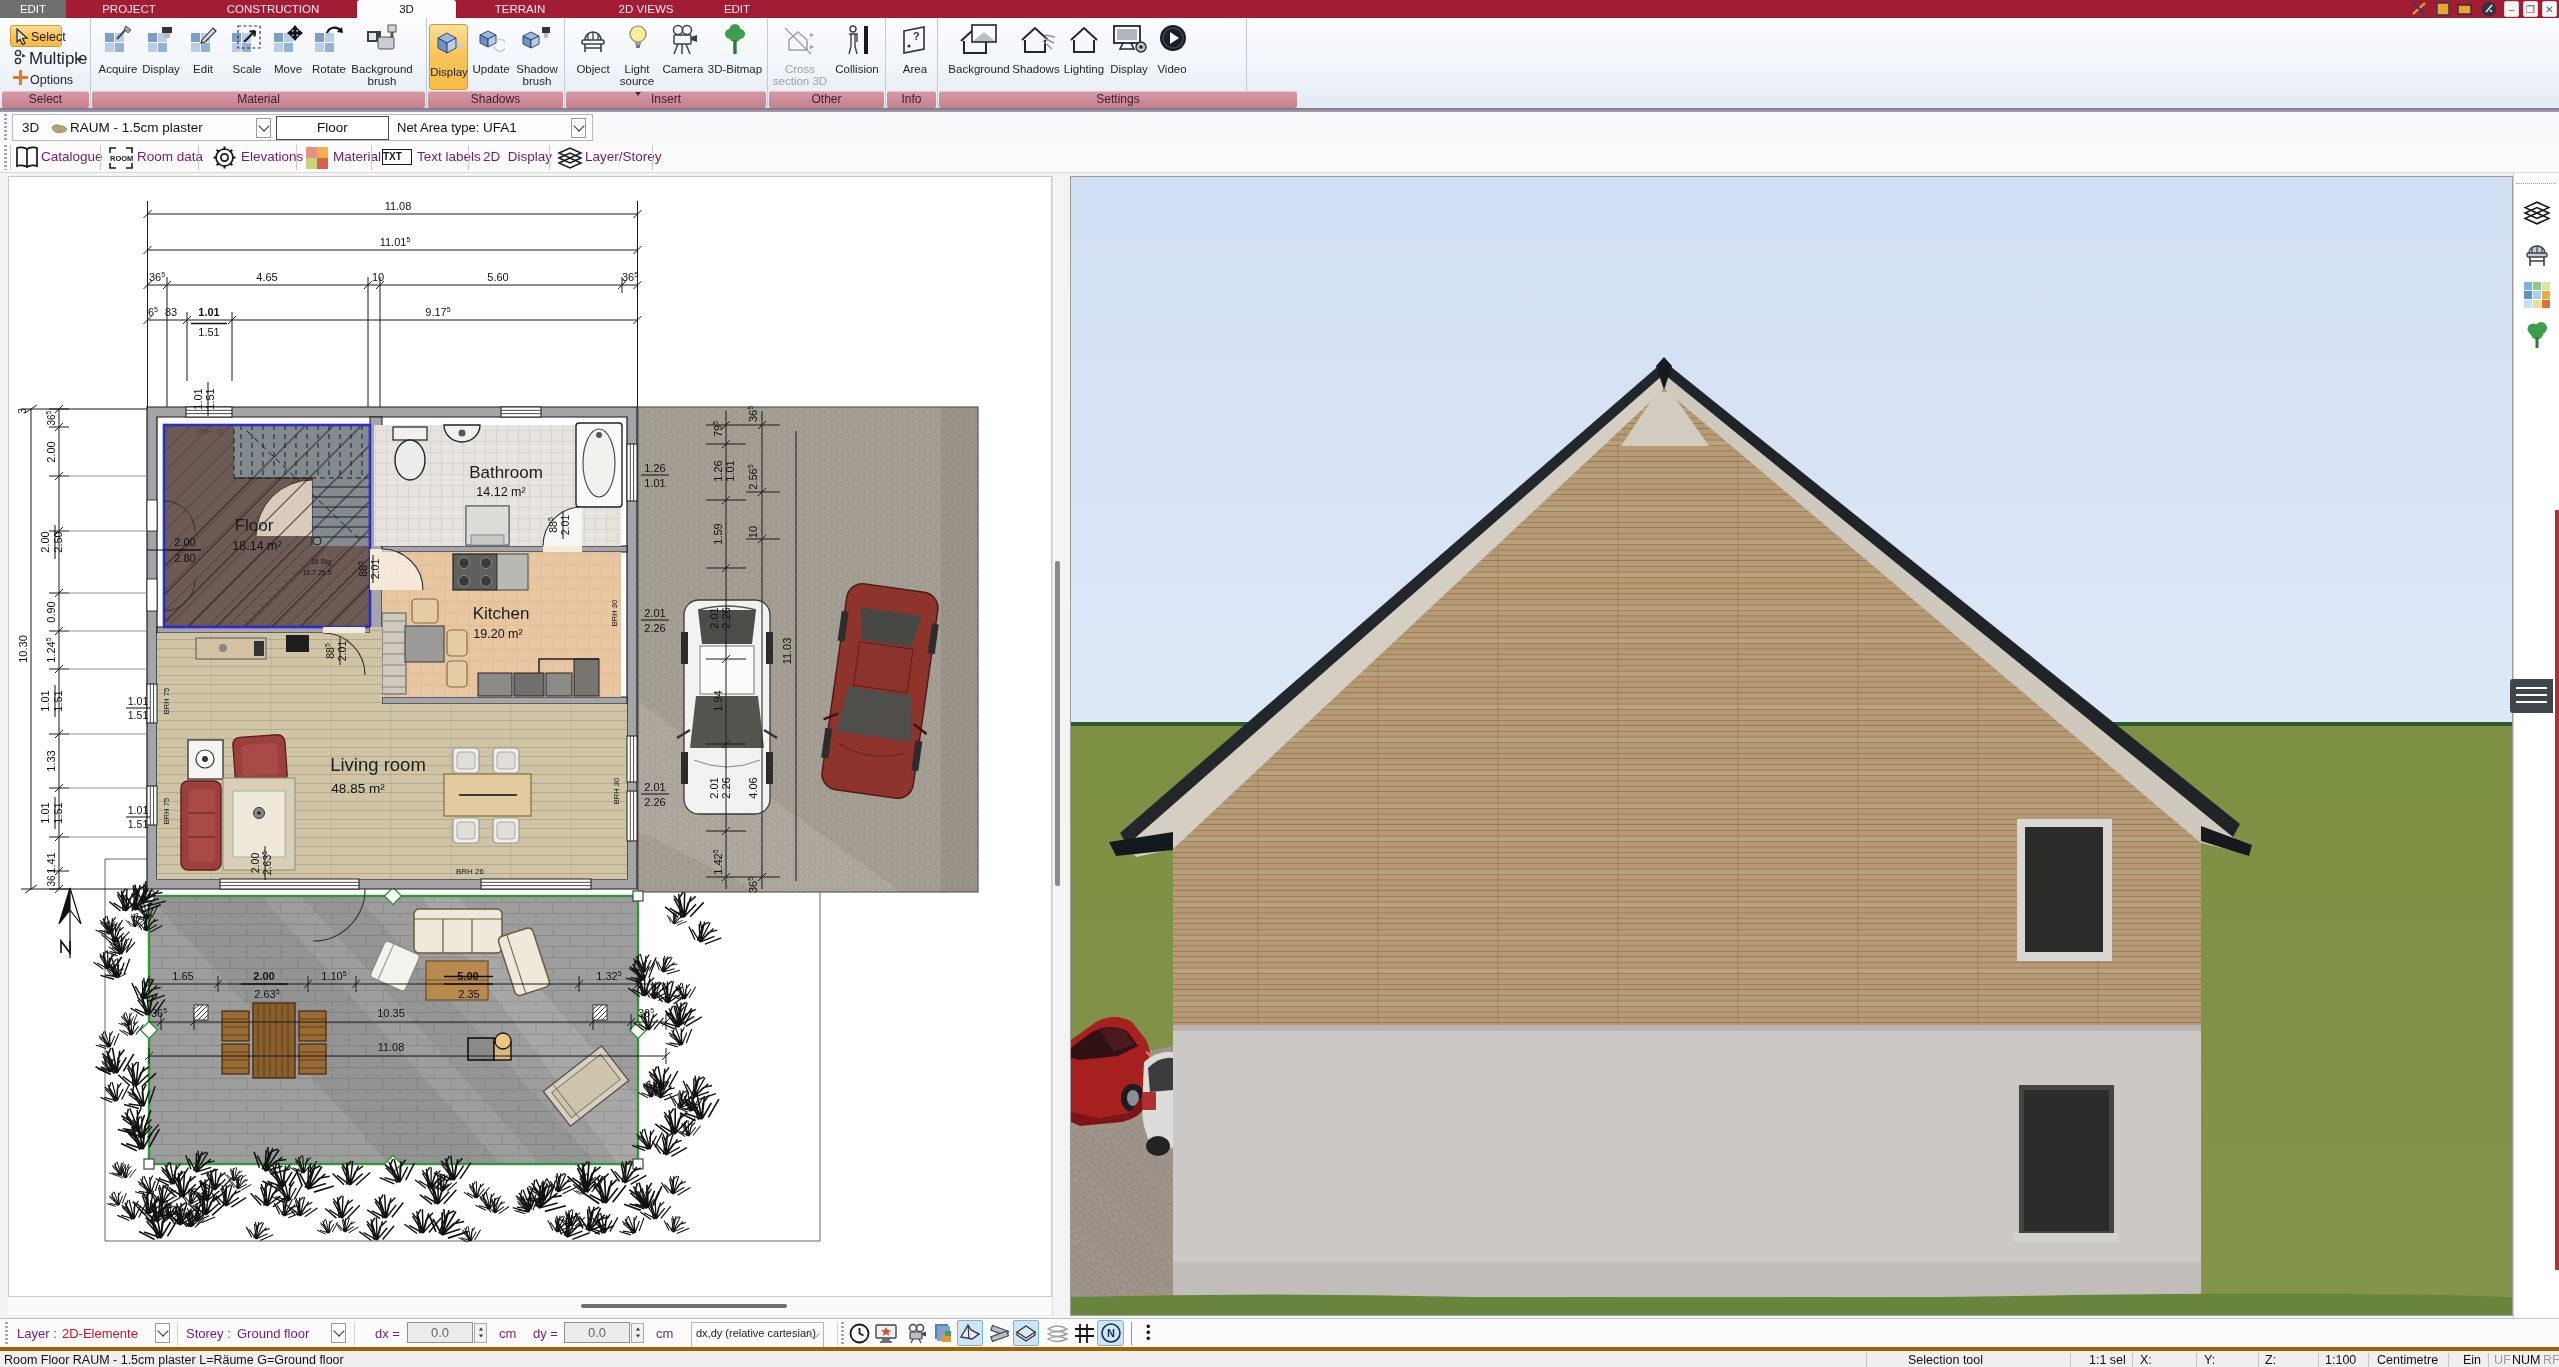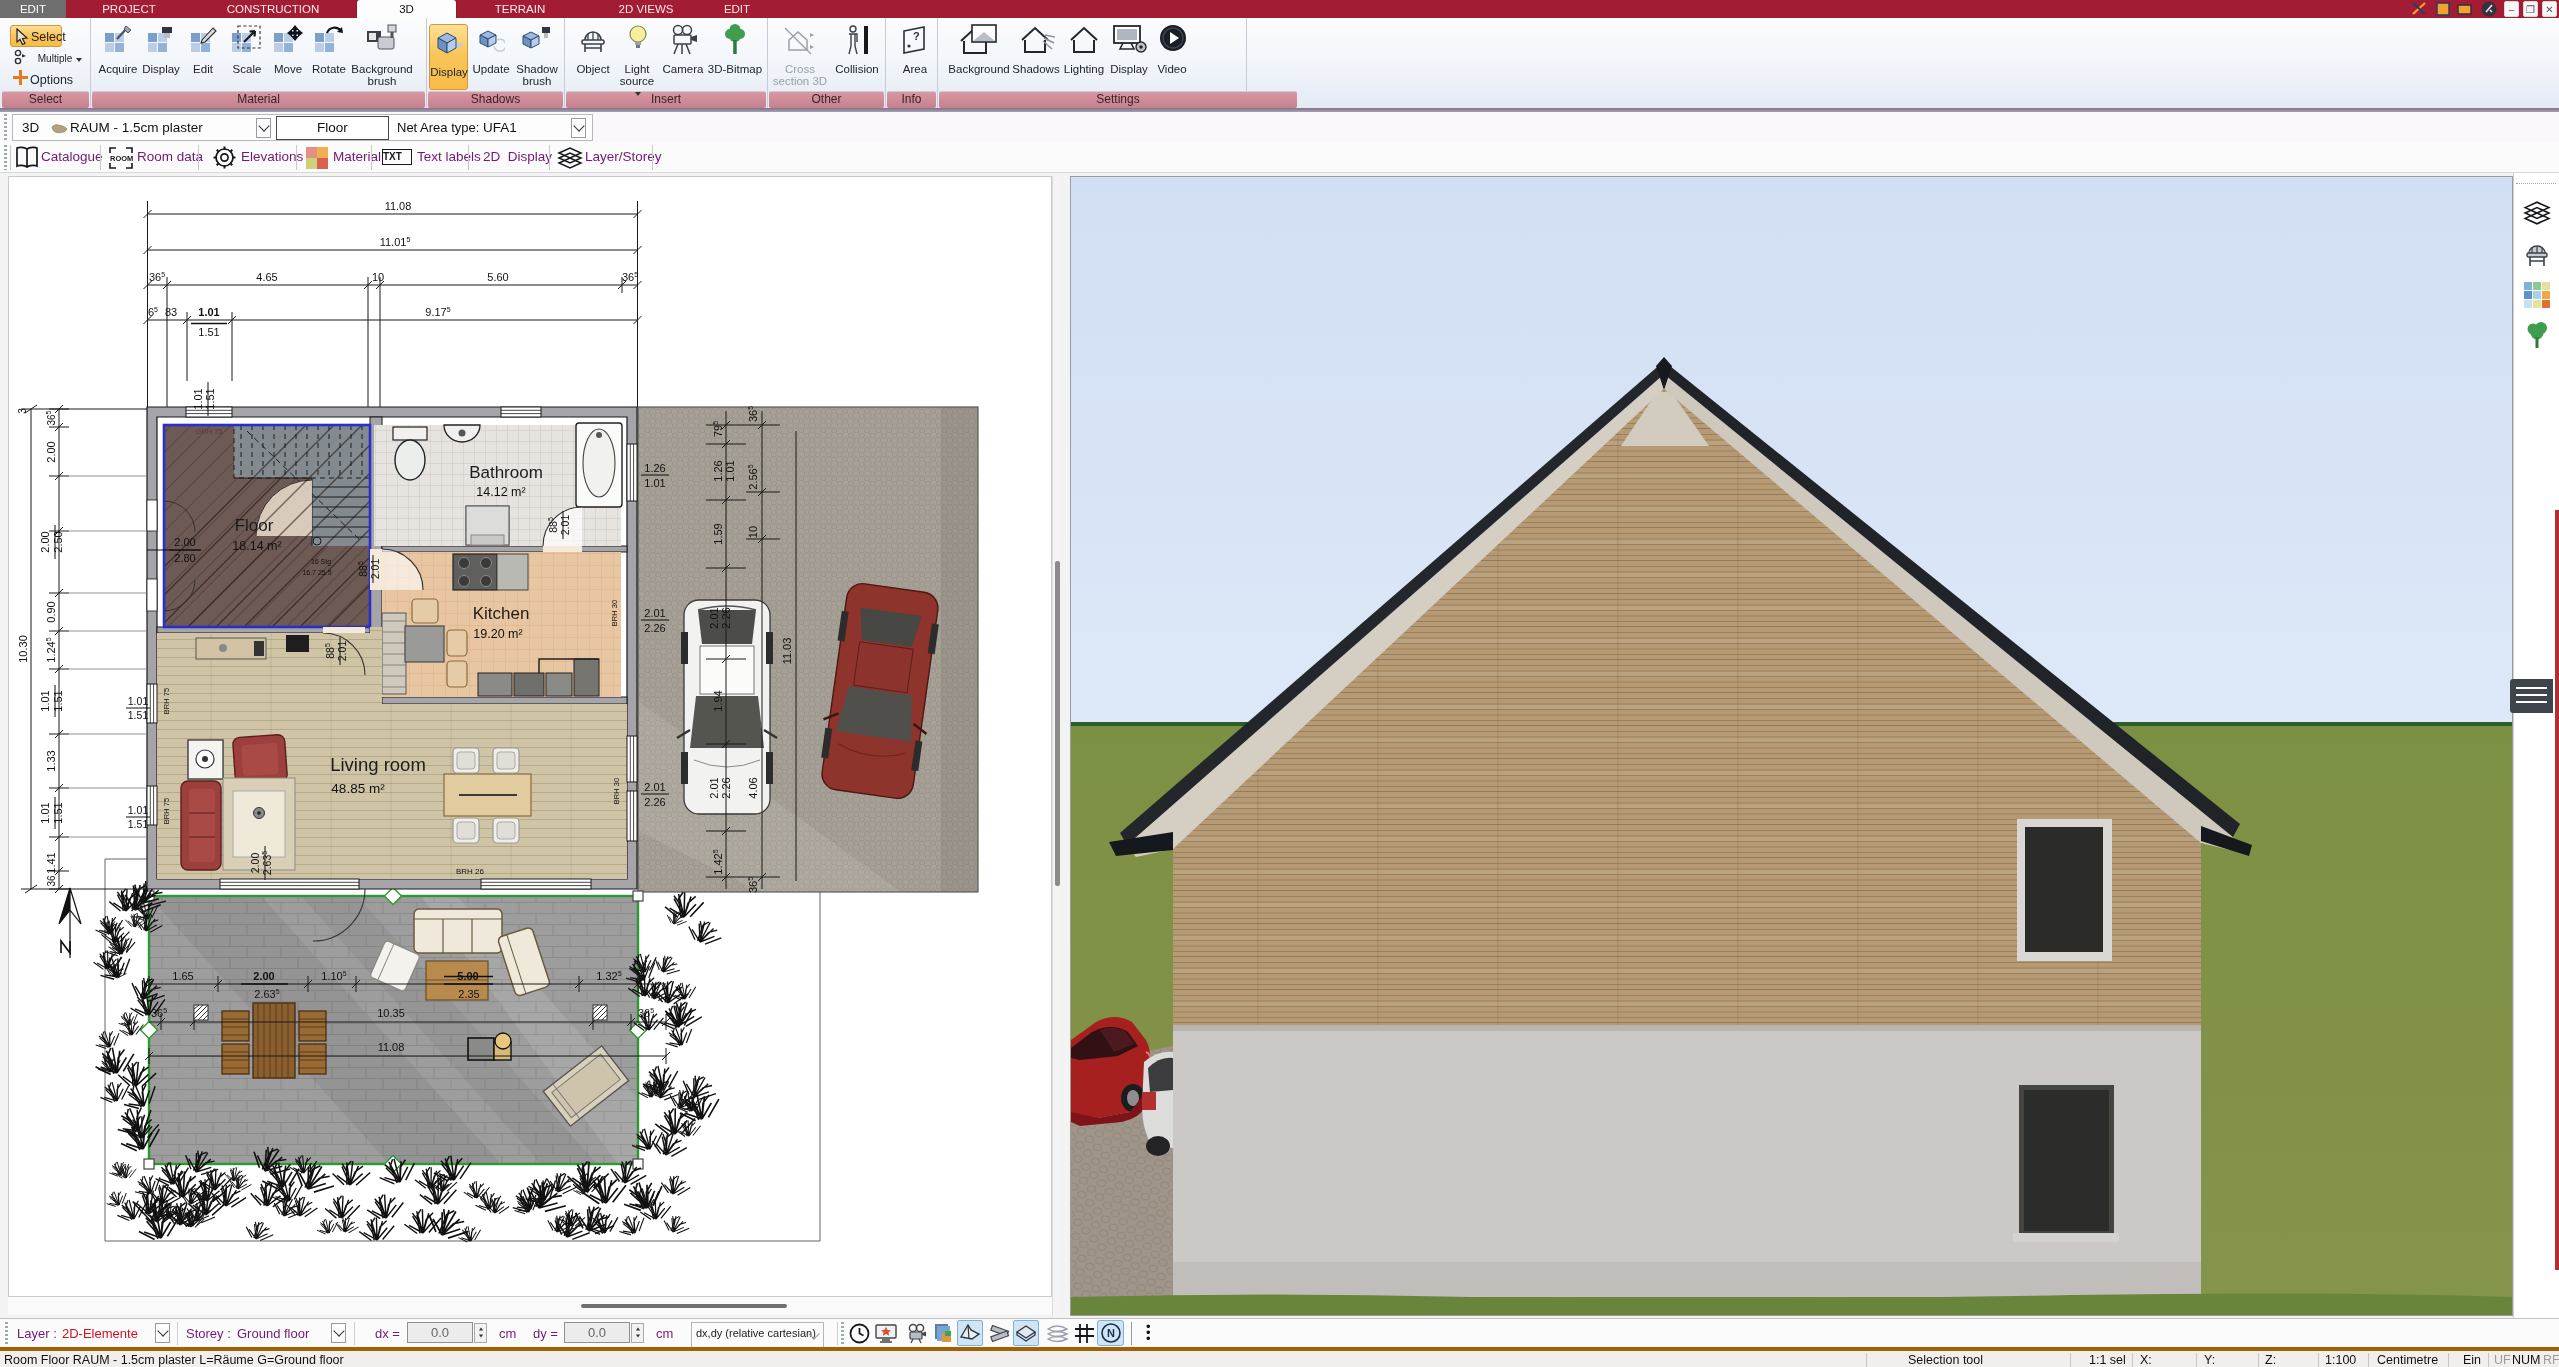--- a/index.html
+++ b/index.html
@@ -91,21 +91,21 @@
  <svg style="position:absolute;left:3px;top:2px" width="16" height="17" viewBox="0 0 16 17">
           <path d="M3 1 L13 10 L8.5 10.5 L11 15.5 L8.5 16.5 L6 11.5 L3 14 Z" fill="#e8e2d2" stroke="#222" stroke-width="1.2"></path>
         </svg>
  <div class="ab" style="left:20px;top:4px;font-size:12.5px;color:#1d1d1d">Select</div>
 </div>
 <svg class="ab" style="left:13px;top:31px" width="15" height="16" viewBox="0 0 15 16">
         <circle cx="5" cy="4" r="2.6" fill="none" stroke="#2a2f38" stroke-width="1.4"></circle>
         <circle cx="5" cy="12" r="2.6" fill="none" stroke="#2a2f38" stroke-width="1.4"></circle>
         <path d="M9 5 l4 2 -4 1.5" fill="#2a2f38"></path>
       </svg>
-<div class="ab btn-caption" style="left:29px;top:35px;width:52px;text-align:center;font-size:10px">Multiple</div>
+<div class="ab btn-caption" style="left:29px;top:35px;width:52px;text-align:center;font-size:17px">Multiple</div>
 <div class="ab caret" style="left:76px;top:40px"></div>
 <svg class="ab" style="left:13px;top:52px" width="15" height="15" viewBox="0 0 15 15">
         <path d="M6 0 h3 v6 h6 v3 h-6 v6 h-3 v-6 h-6 v-3 h6 Z" fill="#e87a1e"></path>
       </svg>
 <div class="ab btn-caption" style="left:30px;top:56px;width:52px;text-align:left;font-size:12.5px">Options</div>
 
 <svg class="ab" style="left:103px;top:7px" width="30" height="30" viewBox="0 0 30 30">
         <rect x="2" y="8" width="9" height="9" fill="#7b9ecb"></rect>
         <rect x="12" y="8" width="9" height="9" fill="#b9cde6"></rect>
         <rect x="2" y="18" width="9" height="9" fill="#b9cde6"></rect>

